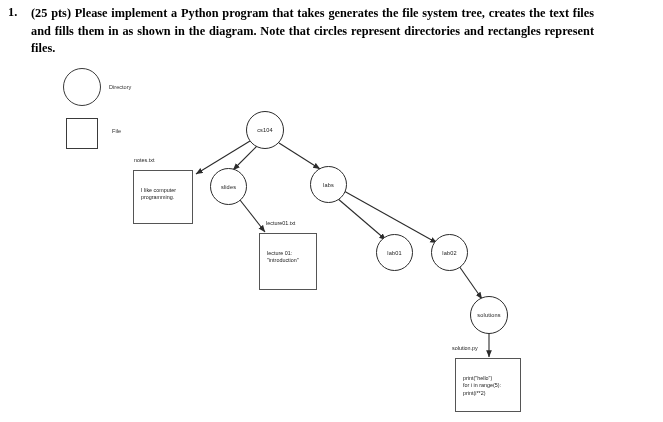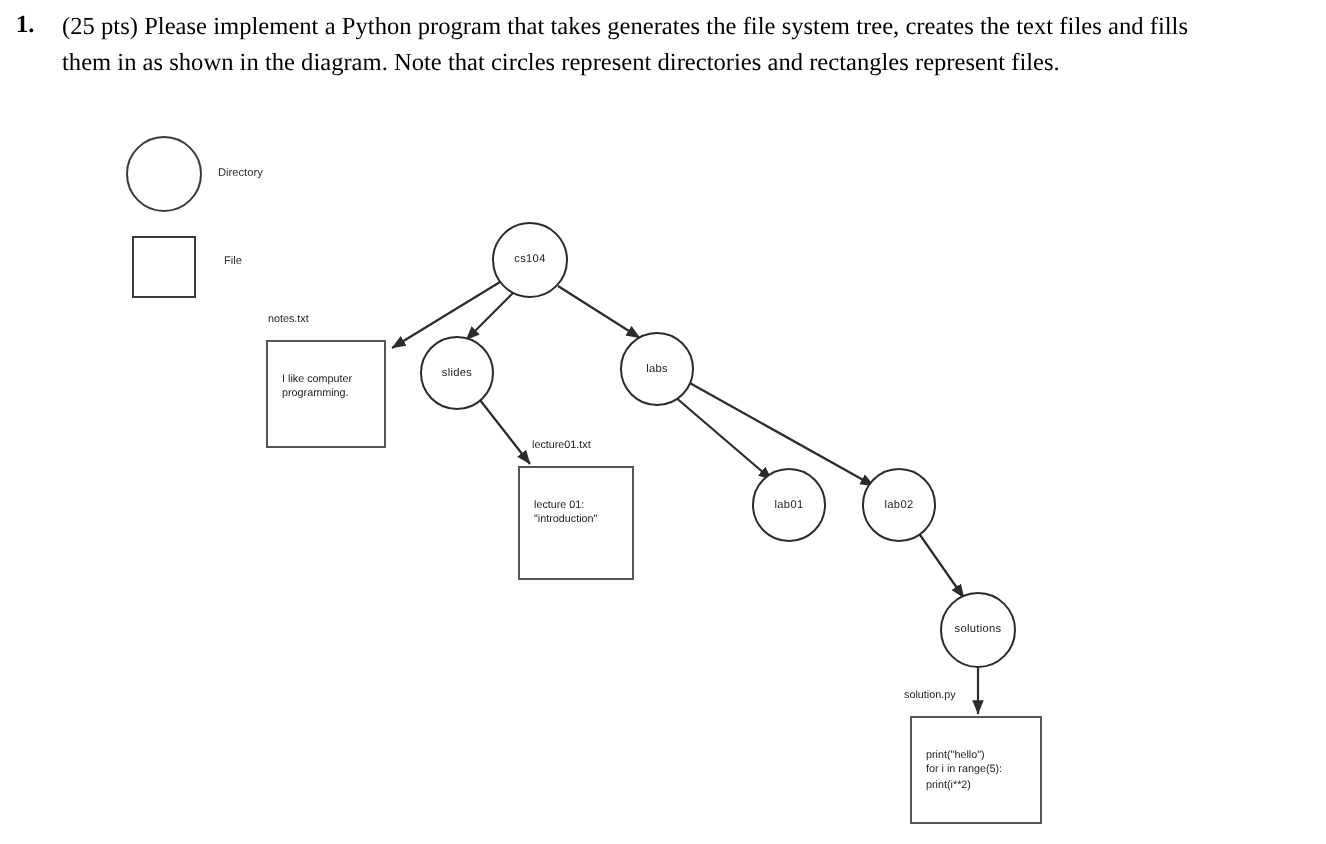--- a/index.html
+++ b/index.html
@@ -35,21 +35,21 @@
     font-weight: bold;
     color: #000;
   }
   #question-text {
     position: absolute;
     left: 31px;
     top: 5px;
     width: 563px;
     font-family: "Liberation Serif", serif;
     font-size: 12.3px;
-    font-weight: normal;
+    font-weight: bold;
     line-height: 17.5px;
     text-align: justify;
     color: #000;
   }
 
   
   #diagram {
     position: absolute;
     left: 0;
     top: 0;

